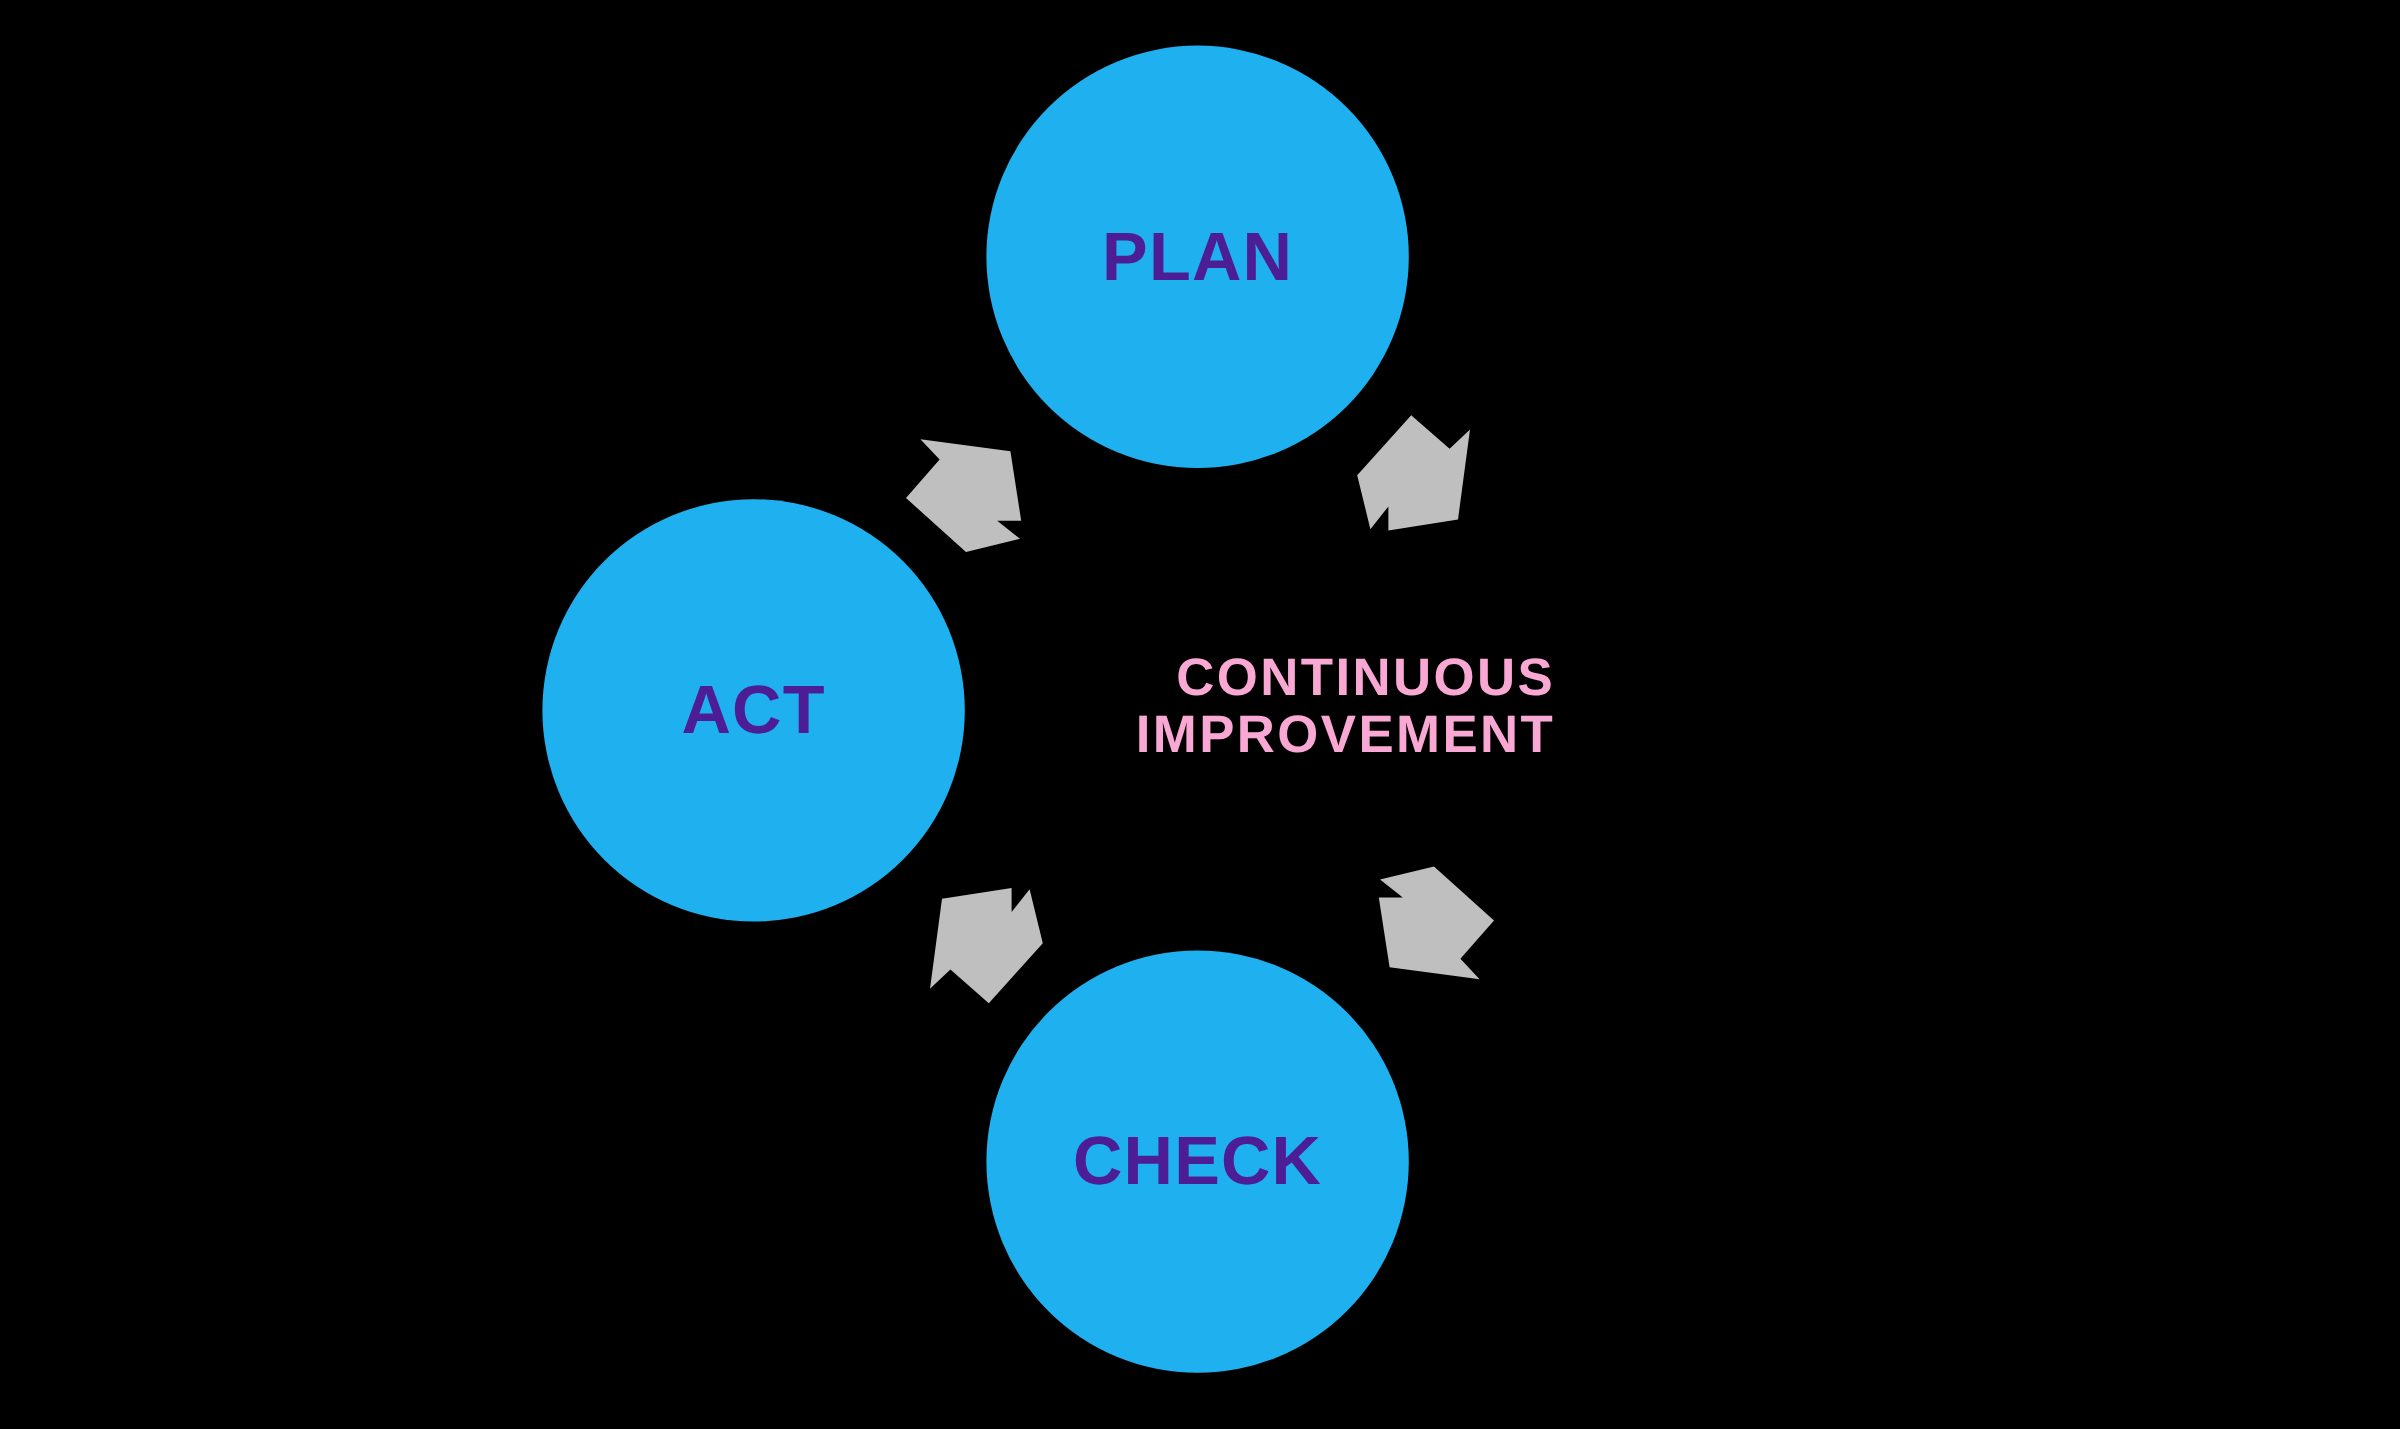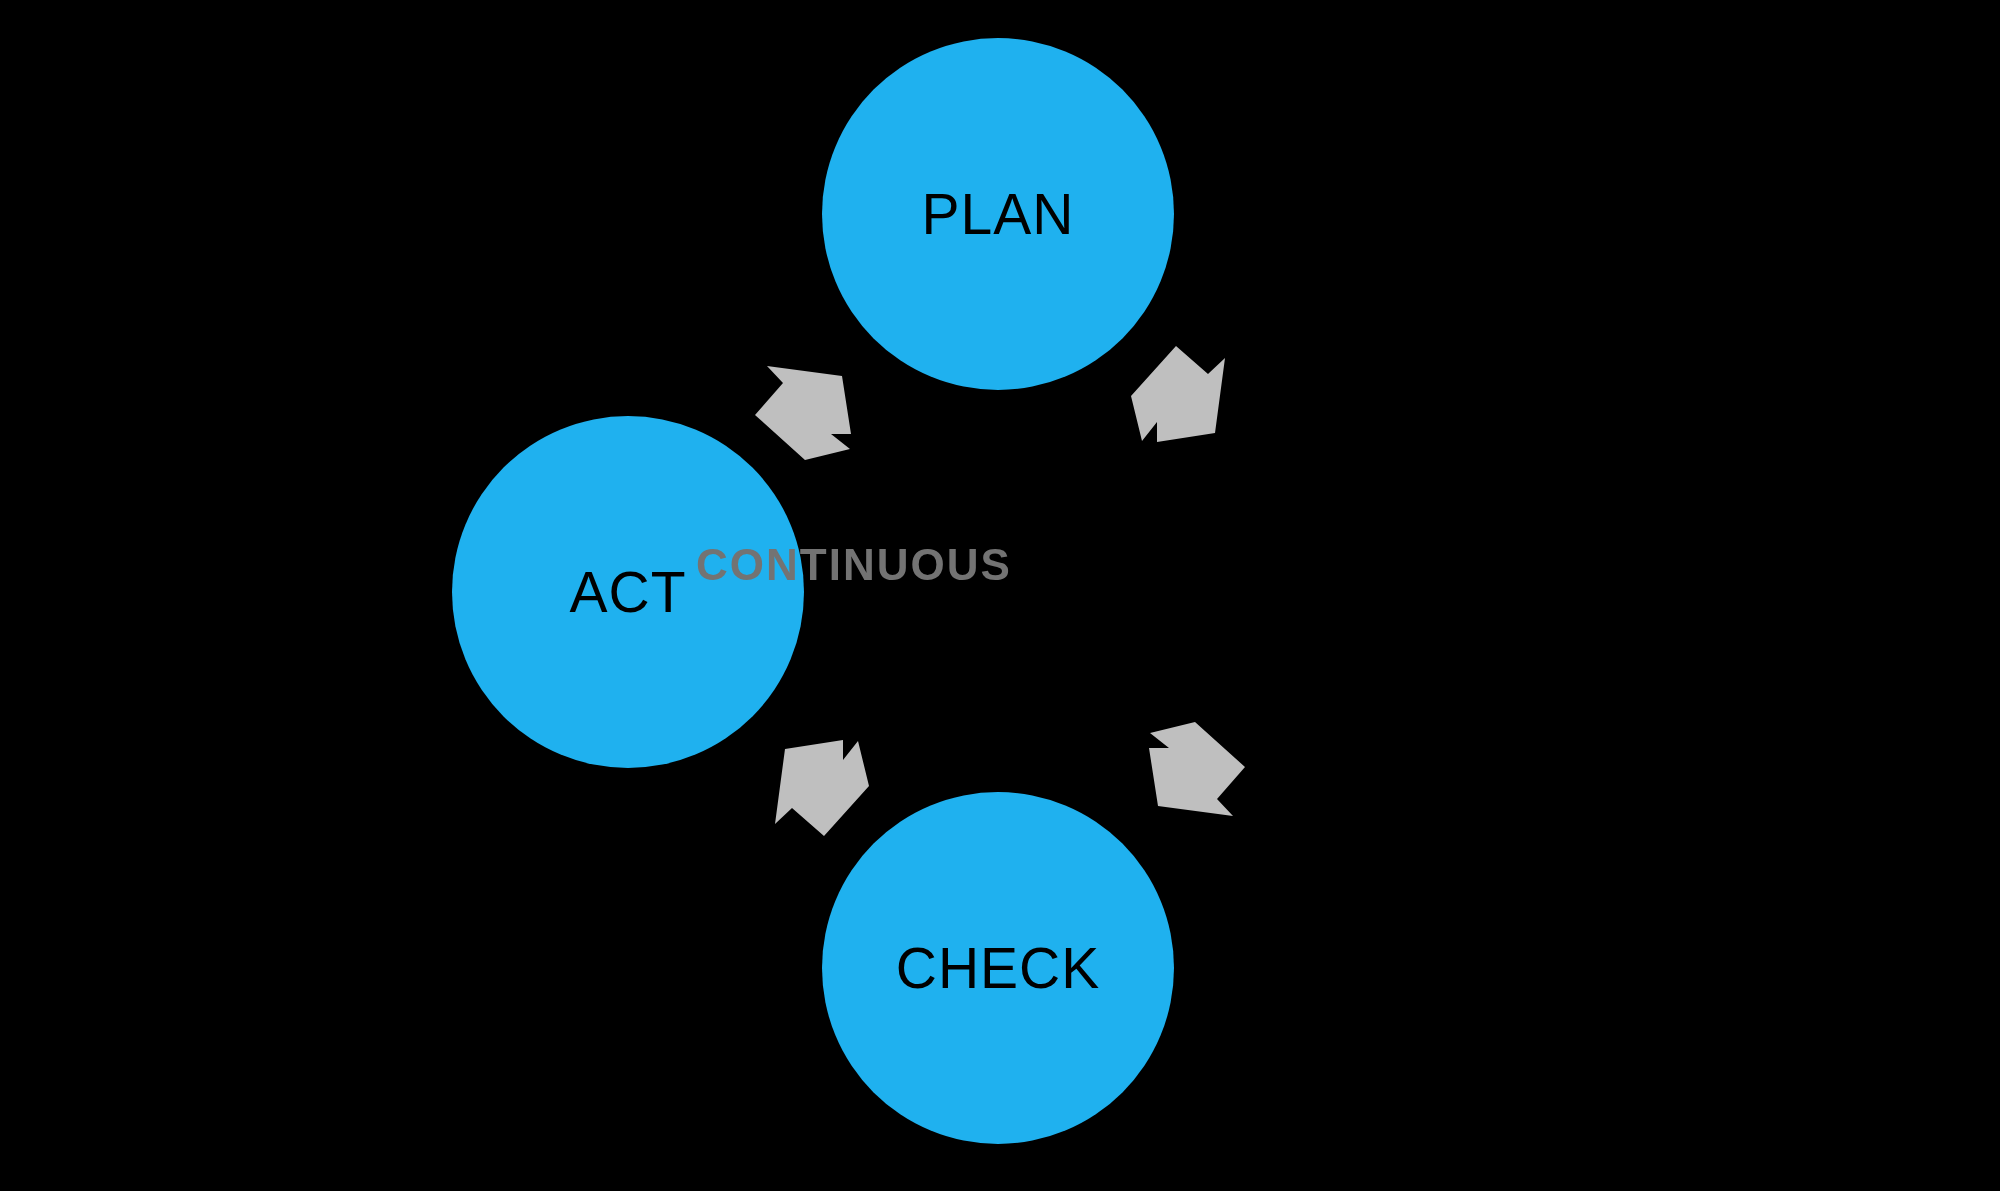--- a/index.html
+++ b/index.html
@@ -19,36 +19,36 @@
     position: absolute;
     width: 352px;
     height: 352px;
     border-radius: 50%;
     background: #1FB1EF;
     display: flex;
     align-items: center;
     justify-content: center;
   }
   .node span {
-    color: #000000;
-    font-weight: normal;
+    color: #4c1d95;
+    font-weight: bold;
     font-size: 57px;
     letter-spacing: 1px;
   }
   .node-plan  { left: 822px; top:  38px; }
   .node-do    { left: 1187px; top: 416px; }
   .node-check { left: 822px; top: 792px; justify-content: center; }
   .node-act   { left: 452px; top: 416px; }
   .center-label {
     position: absolute;
     left: 696px;
     top: 541px;
     width: 600px;
-    text-align: left;
-    color: #737373;
+    text-align: right;
+    color: #f9a8d4;
     font-weight: bold;
     font-size: 44px;
     line-height: 48px;
     letter-spacing: 2px;
   }
 </style>
 </head>
 <body>
 
 <div class="stage">
@@ -73,15 +73,16 @@
   <div class="node node-check">
     <span>CHECK</span>
   </div>
 
   <div class="node node-act">
     <span>ACT</span>
   </div>
 
   <div class="center-label">
     <div>CONTINUOUS</div>
+    <div>IMPROVEMENT</div>
   </div>
 
 </div>
 
 </body></html>

